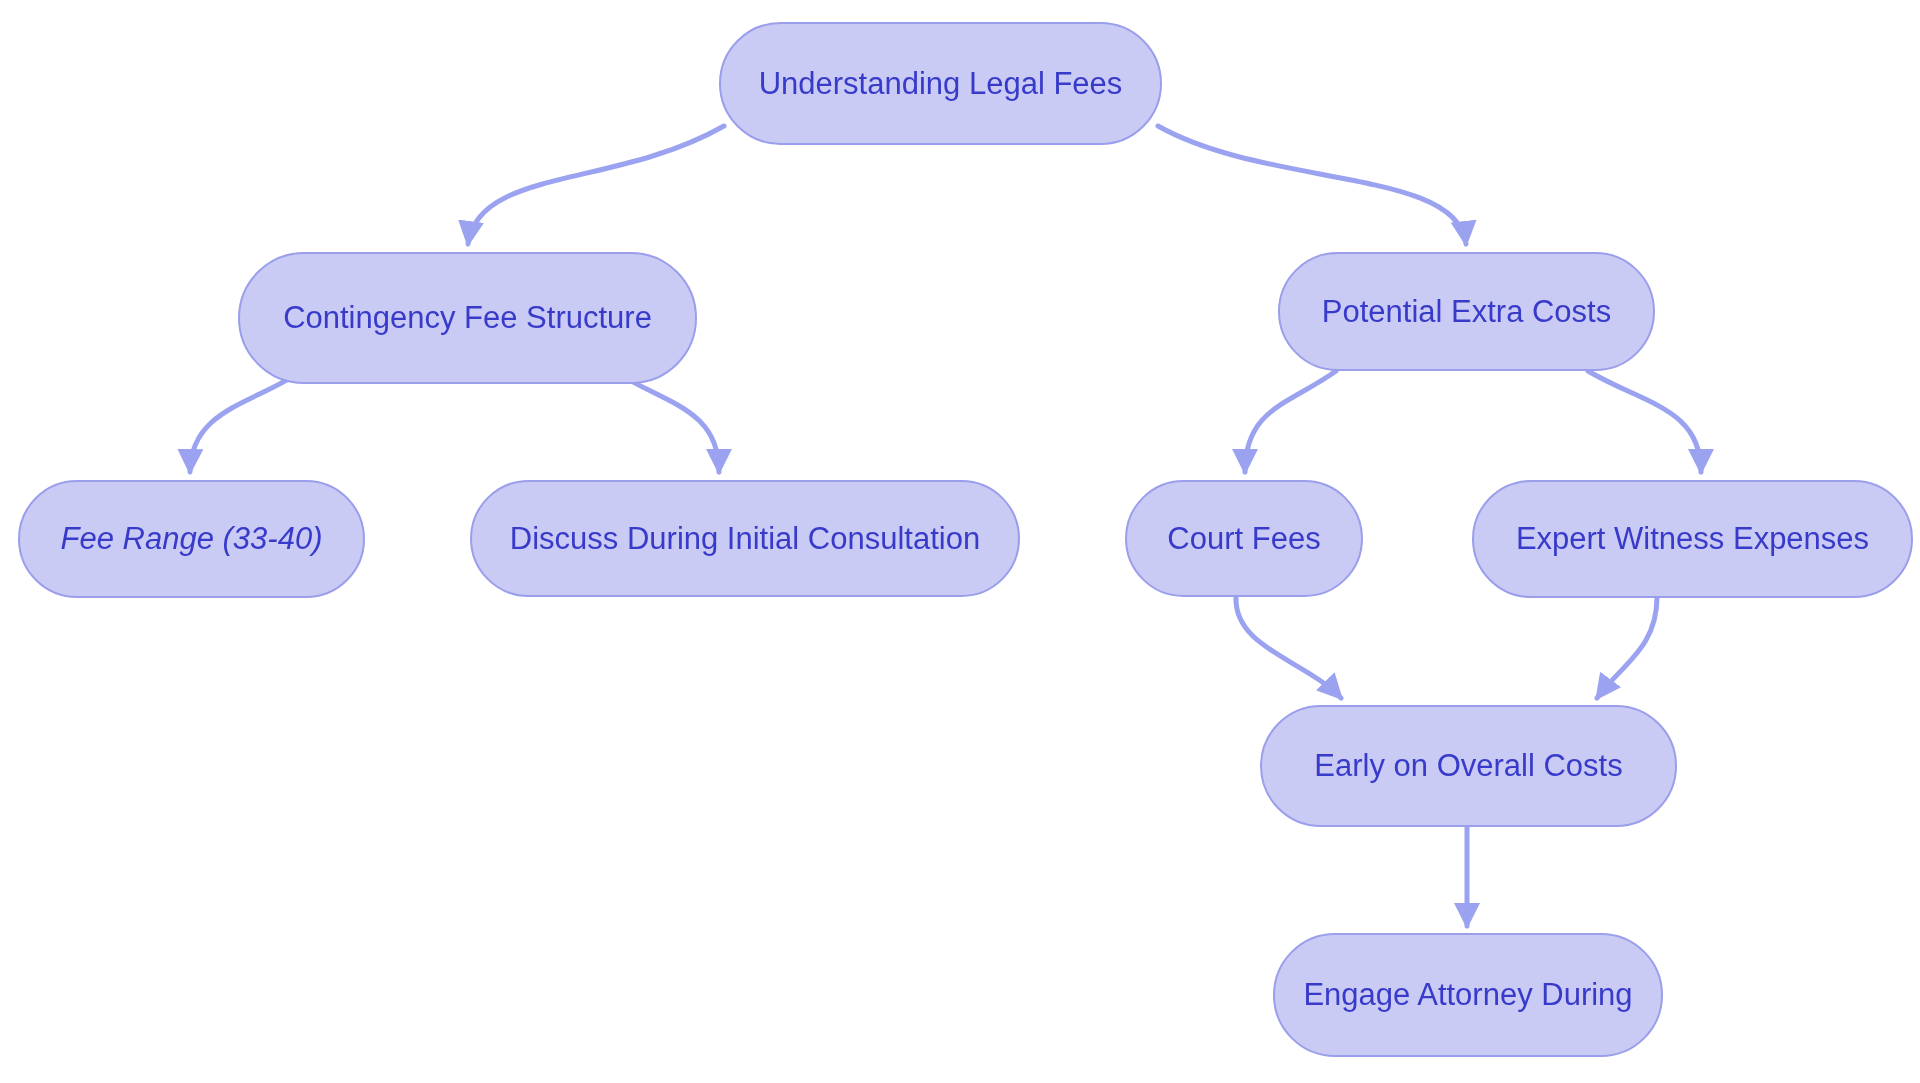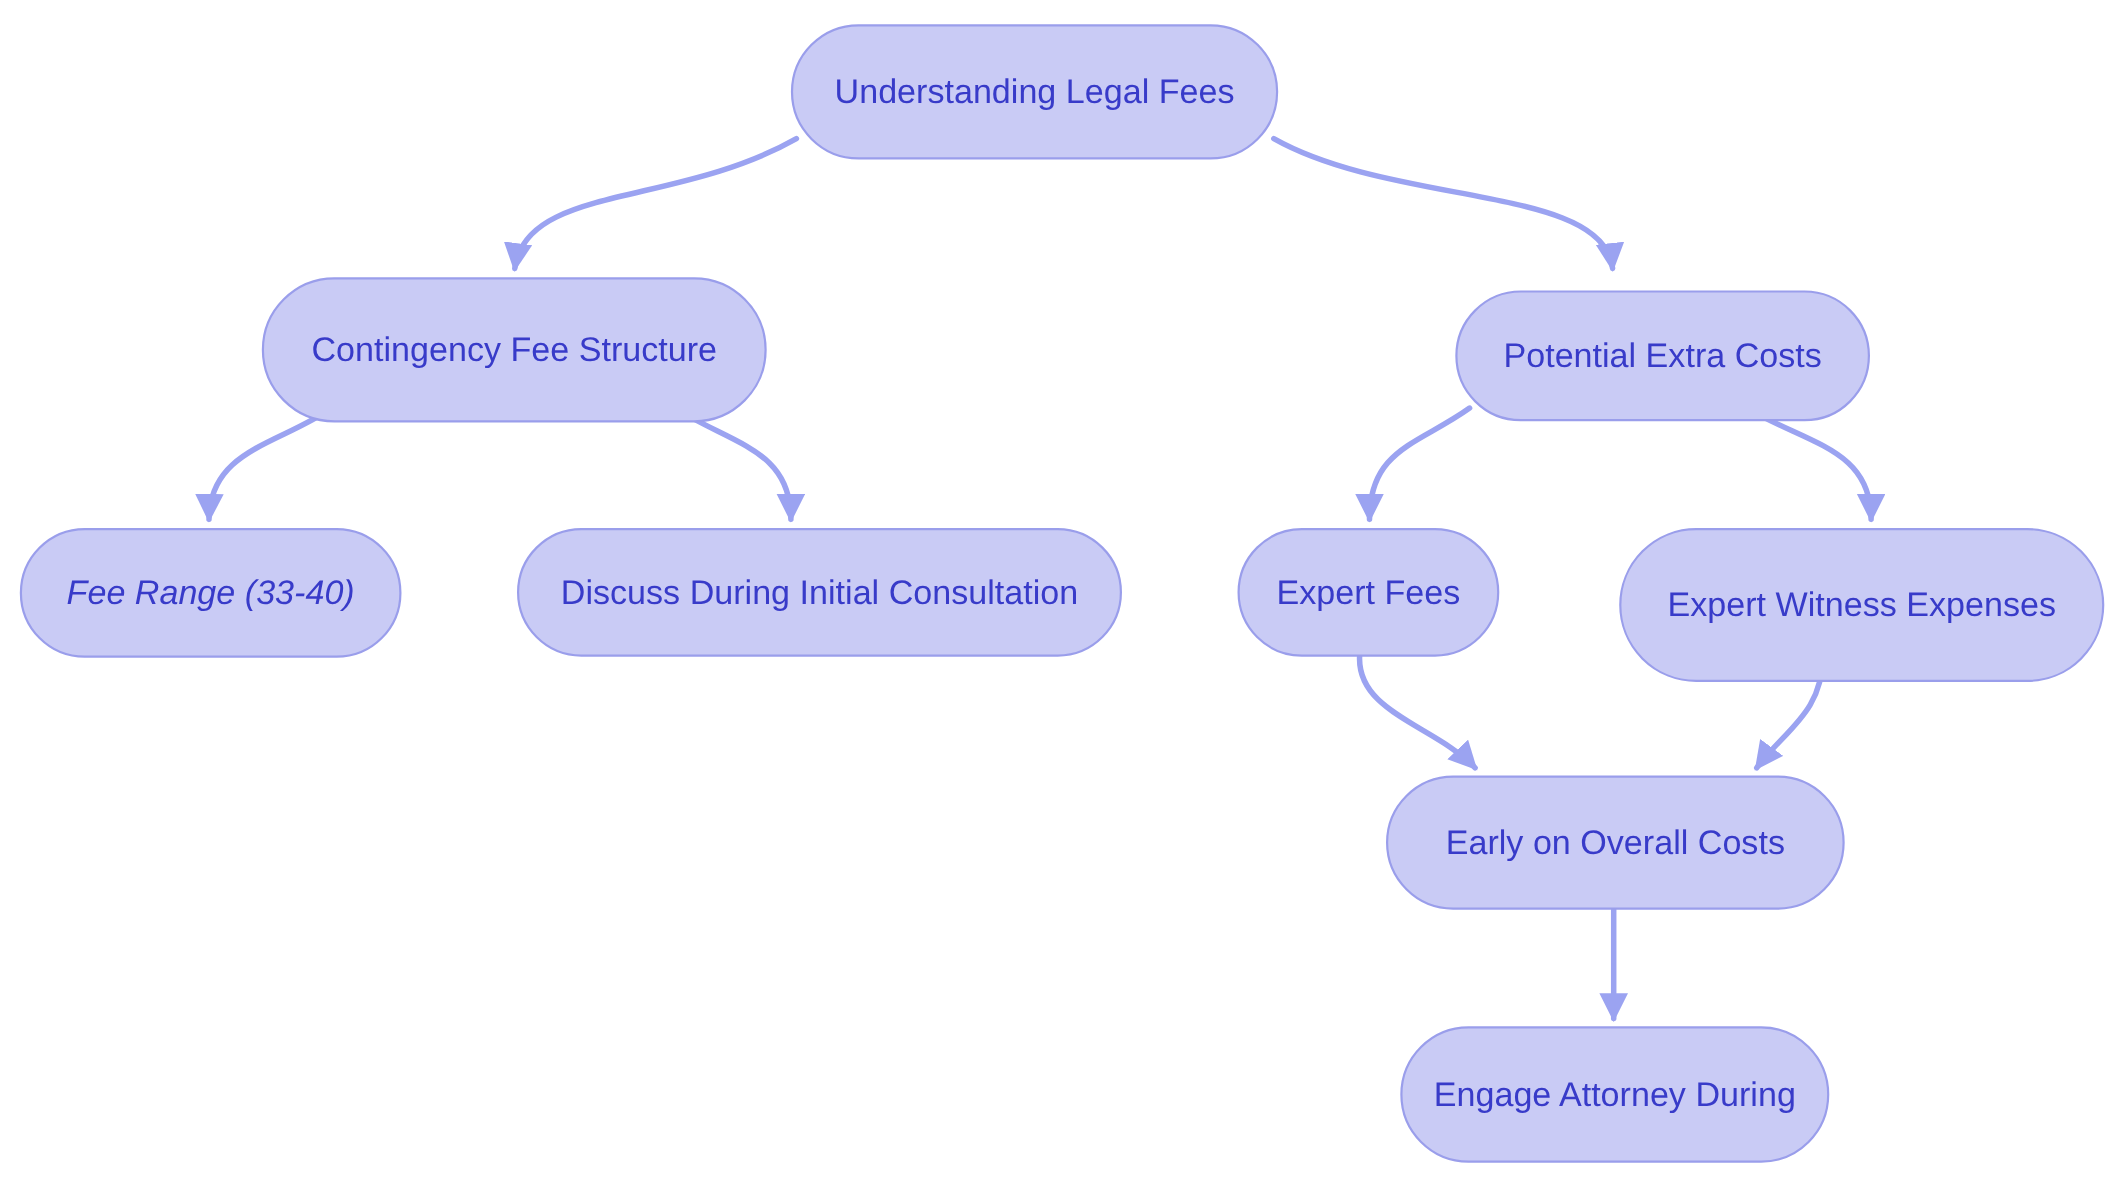--- a/index.html
+++ b/index.html
@@ -68,33 +68,33 @@
         <path class="edge" d="M 1467 827 L 1467 926" marker-end="url(#arrowhead)"></path>
       </g>
   </svg>
   <div id="nodes-layer">
       <div class="node" style="left: 719px; top: 22px; width: 443px; height: 123px;">
         <span>Understanding Legal Fees</span>
       </div>
       <div class="node" style="left: 238px; top: 252px; width: 459px; height: 132px;">
         <span>Contingency Fee Structure</span>
       </div>
-      <div class="node" style="left: 1323px; top: 252px; width: 377px; height: 119px; margin-top: 12px;">
+      <div class="node" style="left: 1278px; top: 252px; width: 377px; height: 119px;">
         <span>Potential Extra Costs</span>
       </div>
       <div class="node" style="left: 18px; top: 480px; width: 347px; height: 118px; font-style: italic;">
         <span>Fee Range (33-40)</span>
       </div>
       <div class="node" style="left: 470px; top: 480px; width: 550px; height: 117px; justify-content: center;">
         <span>Discuss During Initial Consultation</span>
       </div>
       <div class="node" style="left: 1125px; top: 480px; width: 238px; height: 117px;">
-        <span>Expert Fees</span>
+        <span>Court Fees</span>
       </div>
-      <div class="node" style="left: 1472px; top: 480px; width: 441px; height: 140px;">
+      <div class="node" style="left: 1472px; top: 480px; width: 441px; height: 118px;">
         <span>Expert Witness Expenses</span>
       </div>
       <div class="node" style="left: 1260px; top: 705px; width: 417px; height: 122px;">
         <span>Early on Overall Costs</span>
       </div>
       <div class="node" style="left: 1273px; top: 933px; width: 390px; height: 124px;">
         <span>Engage Attorney During</span>
       </div>
     </div>
 </div>

